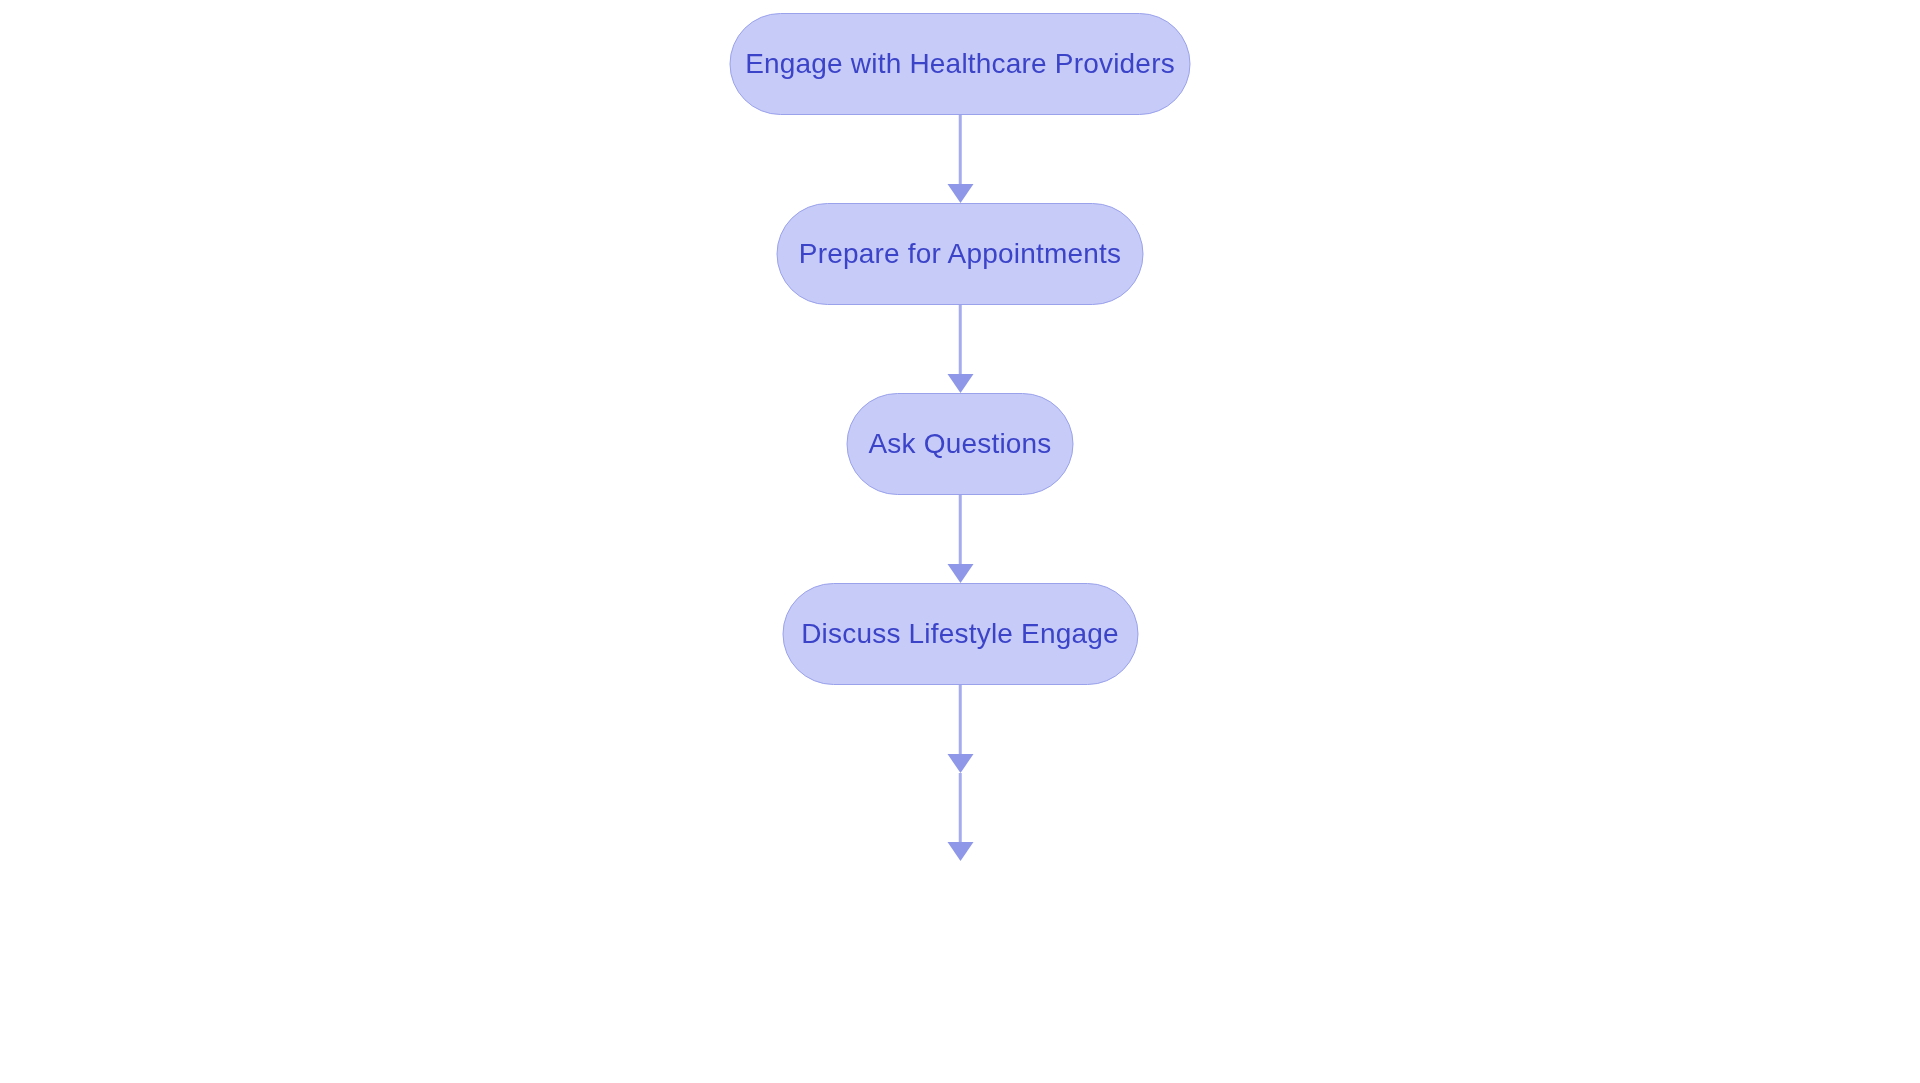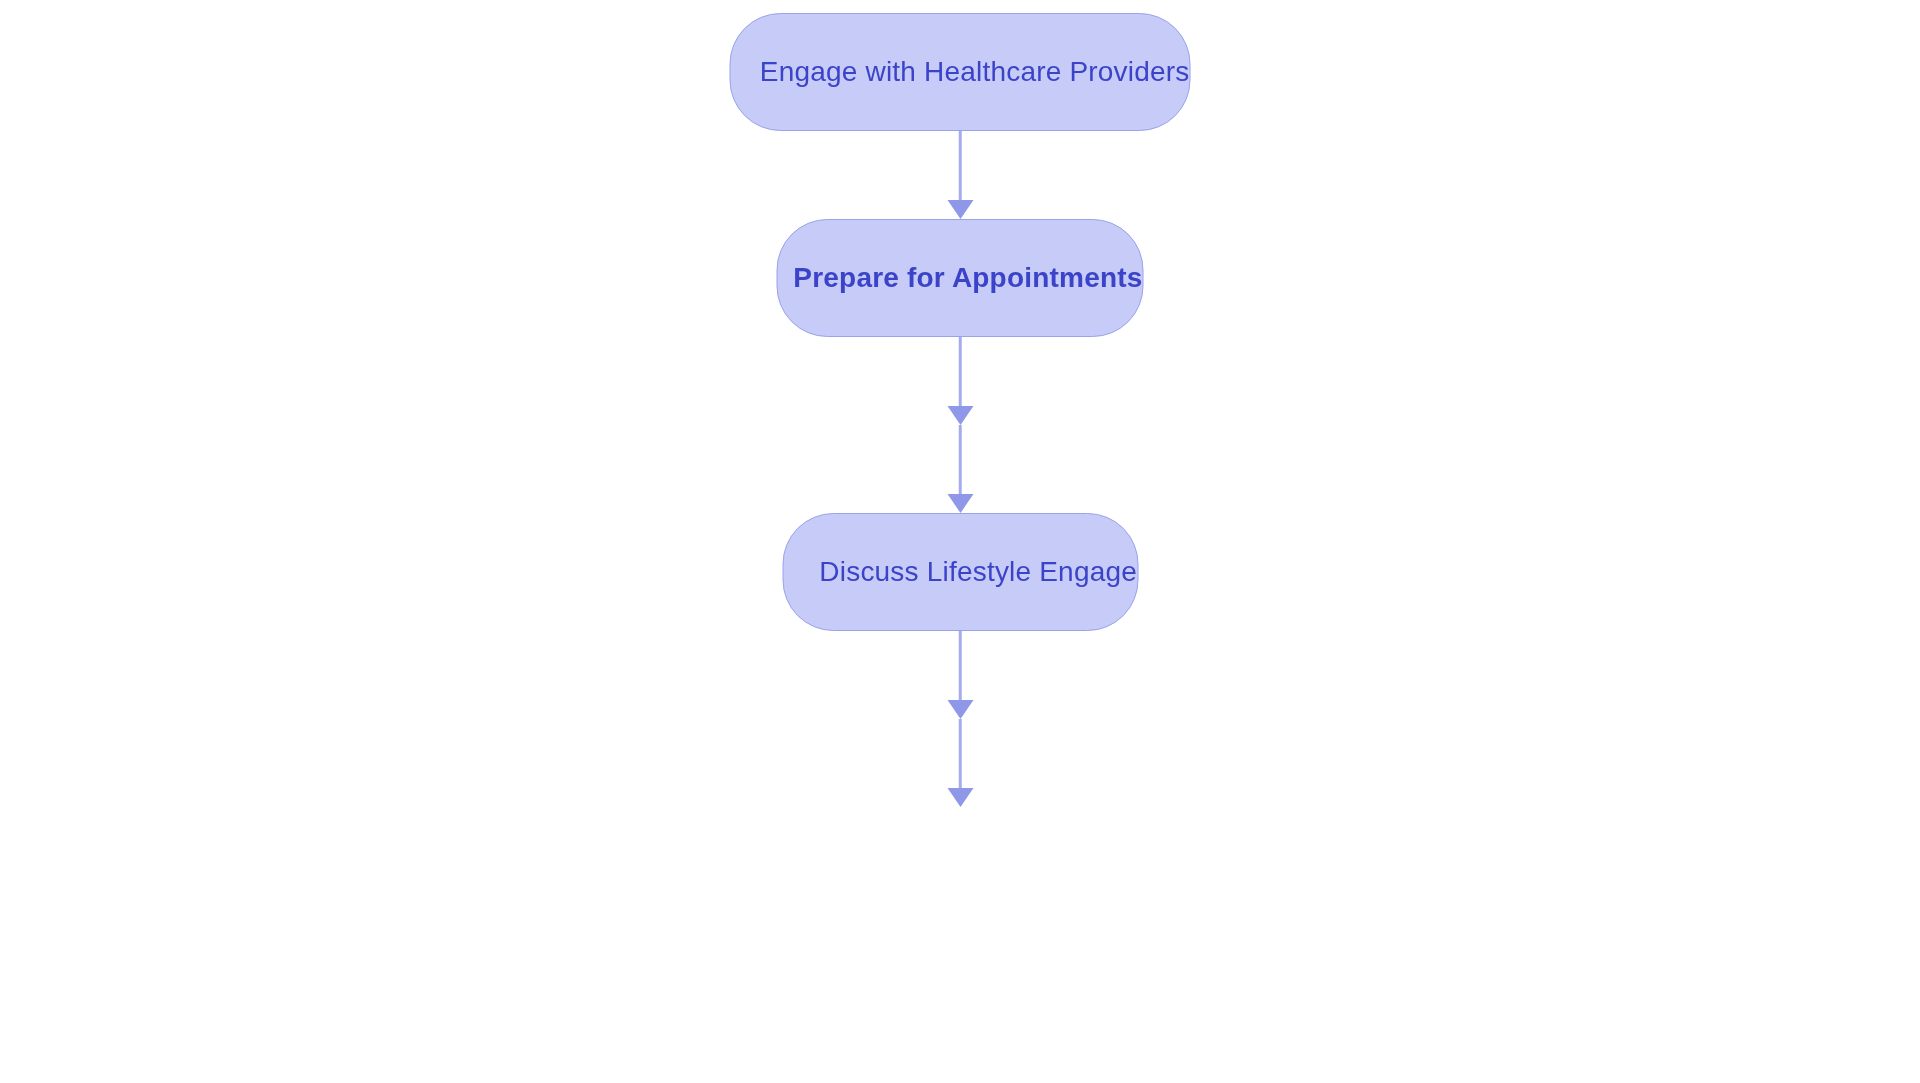--- a/index.html
+++ b/index.html
@@ -19,30 +19,30 @@
     position: absolute;
     left: 50%;
     top: 13px;
     transform: translateX(-50%);
     display: flex;
     flex-direction: column;
     align-items: center;
   }
   .node {
     box-sizing: border-box;
-    height: 118px;
+    height: 102px;
     border-radius: 51px;
     background: var(--node-fill, #c7cbf7);
     border: 1.6px solid var(--node-border, #9aa2ec);
     color: var(--node-text, #3b43c9);
     font-size: 28px;
     letter-spacing: 0.2px;
     display: flex;
     align-items: center;
-    justify-content: flex-end;
+    justify-content: center;
     white-space: nowrap;
     flex: 0 0 auto;
   }
   .arrow {
     position: relative;
     width: 28px;
     height: 88px;
     flex: 0 0 auto;
   }
   .arrow .shaft {
@@ -60,21 +60,21 @@
     bottom: 0;
     transform: translateX(-50%);
     width: 0;
     height: 0;
     border-left: 13px solid transparent;
     border-right: 13px solid transparent;
     border-top: 19px solid var(--arrow-head, #8f97e9);
   }
   
   .node-0 { width: 461px; }
-  .node-1 { width: 367px; font-weight: bold; }
+  .node-1 { width: 367px; }
   .node-2 { width: 227px; }
   .node-3 { width: 356px; }
   .node-4 { width: 376px; }
   .node-5 { width: 188px; }
 </style>
 </head>
 <body>
 
 <div class="canvas">
   <div class="flow-column">
@@ -90,20 +90,23 @@
 
     <div class="node node-1">
       <span>Prepare for Appointments</span>
     </div>
 
     <div class="arrow">
       <div class="shaft"></div>
       <div class="head"></div>
     </div>
 
+    <div class="node node-2">
+      <span>Ask Questions</span>
+    </div>
 
     <div class="arrow">
       <div class="shaft"></div>
       <div class="head"></div>
     </div>
 
     <div class="node node-3">
       <span>Discuss Lifestyle Engage</span>
     </div>
 

